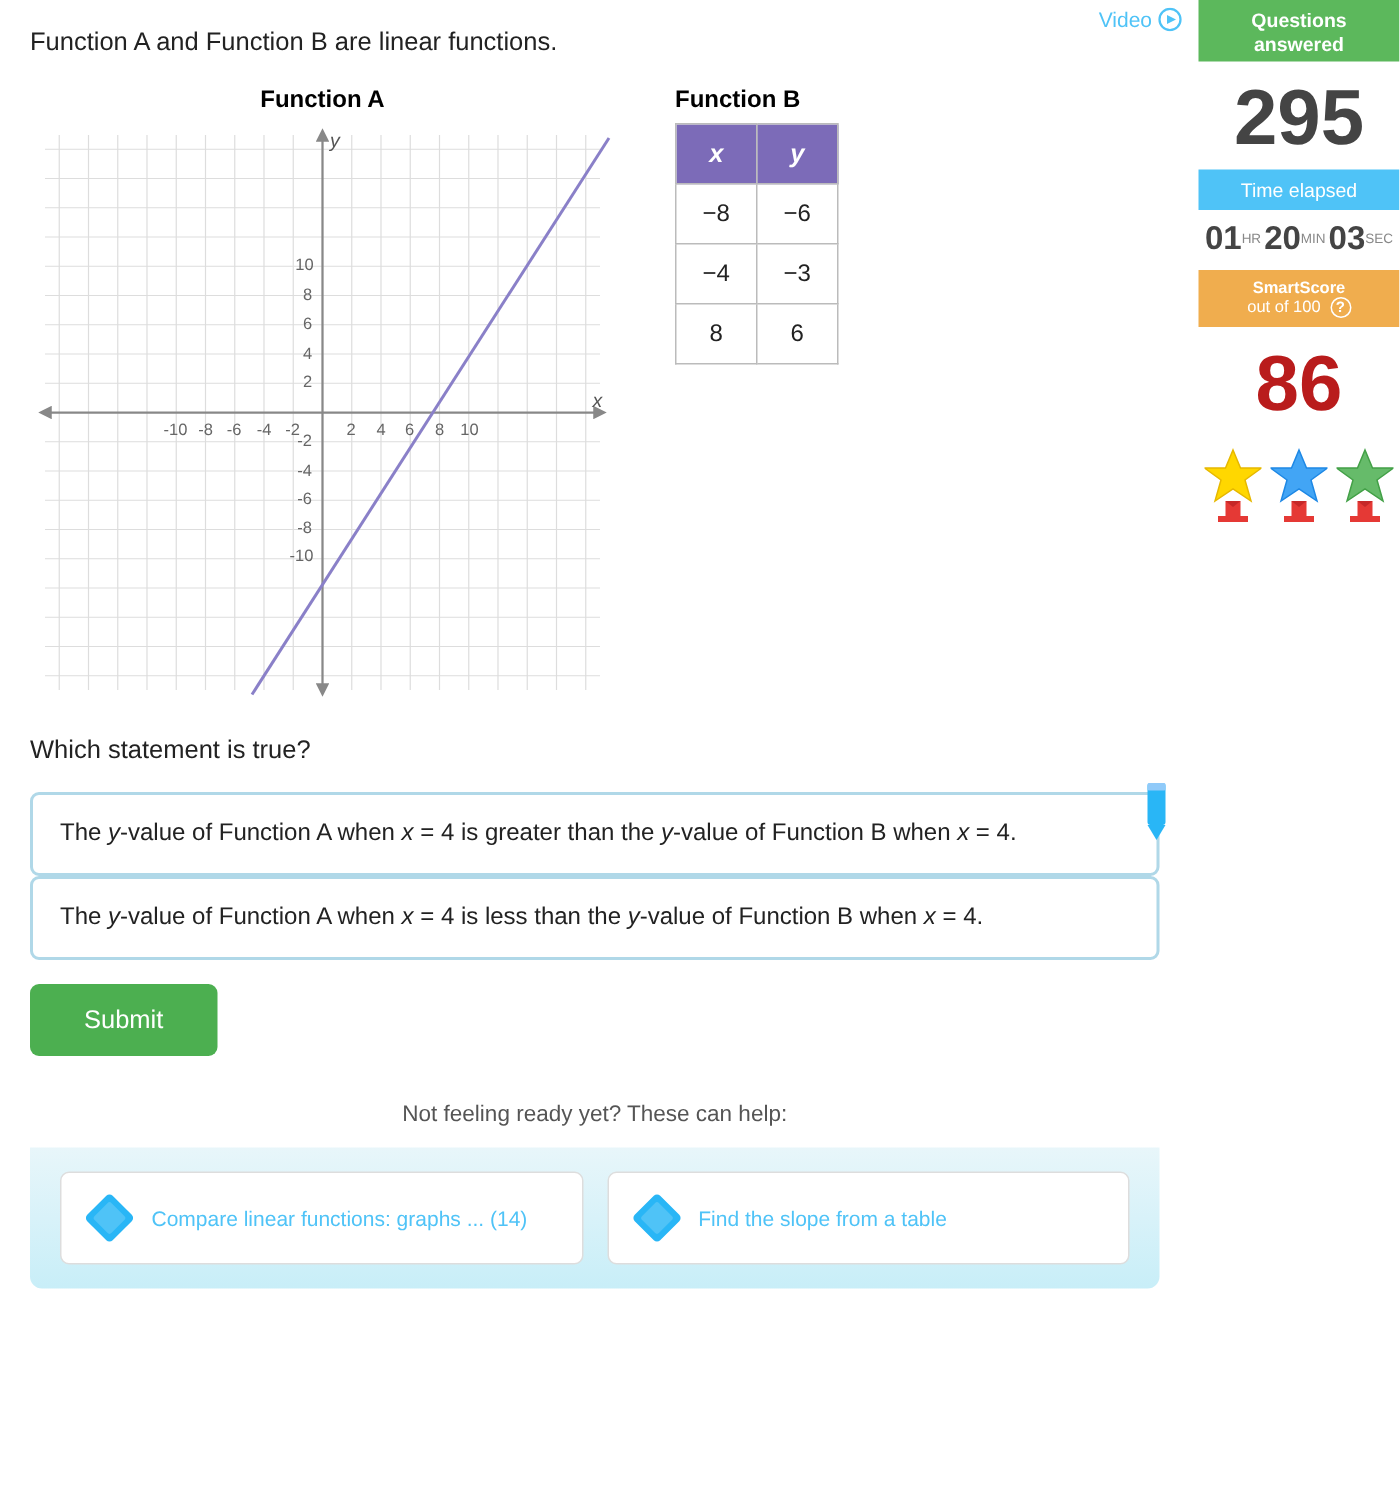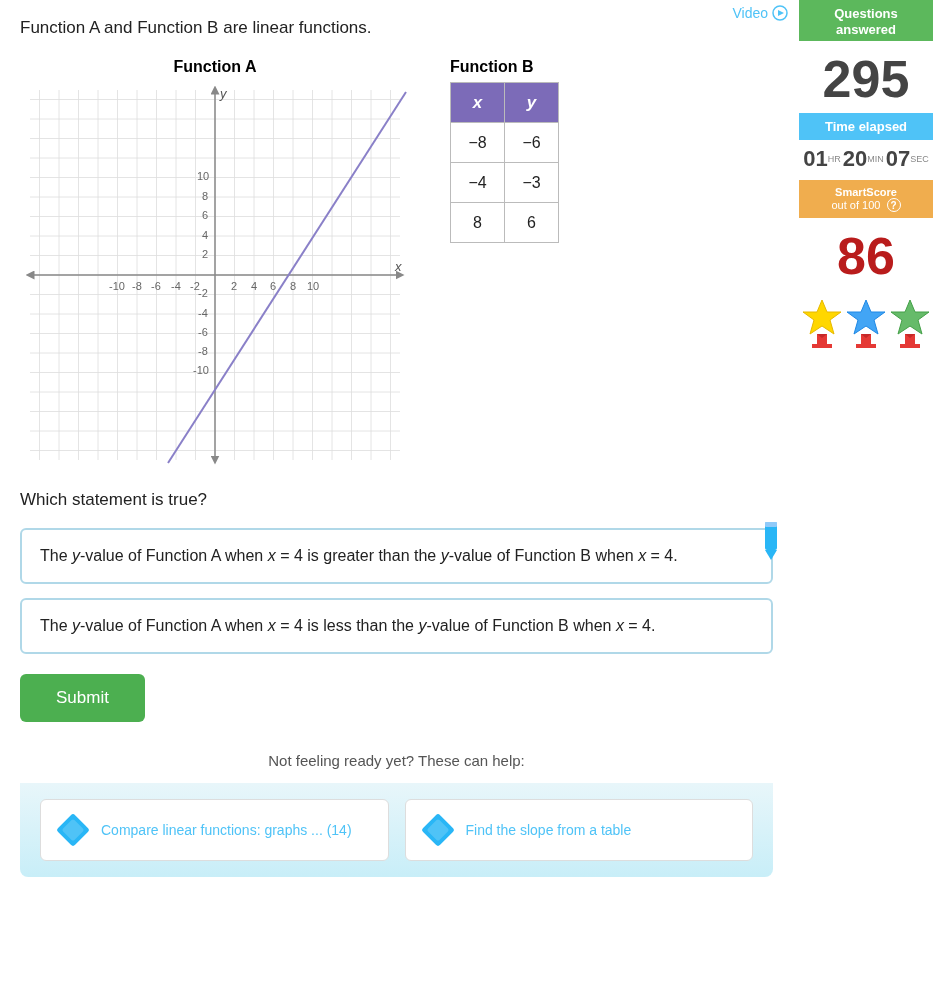--- a/index.html
+++ b/index.html
@@ -47,21 +47,21 @@
 
     .time-elapsed-box {
       background: #4fc3f7;
       width: 100%;
       text-align: center;
       padding: 6px 4px;
       color: #fff;
     }
     .time-elapsed-box .te-label {
       font-size: 13px;
-      font-weight: bold;
+      font-weight: normal;
     }
     .time-display {
       display: flex;
       justify-content: center;
       align-items: flex-end;
       gap: 2px;
       padding: 6px 0 4px 0;
     }
     .time-unit {
       display: flex;
@@ -208,21 +208,21 @@
       color: #222;
       margin-bottom: 18px;
       margin-top: 10px;
     }
 
     
     .answer-choice {
       border: 2px solid #b0d8e8;
       border-radius: 6px;
       padding: 14px 18px;
-      margin-bottom: 14px;
+      margin-bottom: 0;
       font-size: 16px;
       color: #222;
       cursor: pointer;
       background: #fff;
       line-height: 1.5;
     }
 
     .submit-btn {
       background: #4caf50;
       color: #fff;
@@ -310,21 +310,21 @@
   <div class="time-display">
     <div class="time-unit">
       <span class="time-value">01</span>
       <span class="time-label">HR</span>
     </div>
     <div class="time-unit">
       <span class="time-value">20</span>
       <span class="time-label">MIN</span>
     </div>
     <div class="time-unit">
-      <span class="time-value">07</span>
+      <span class="time-value">03</span>
       <span class="time-label">SEC</span>
     </div>
   </div>
   <div class="smartscore-box">
     <div class="ss-label">SmartScore</div>
     <div class="ss-sublabel">
       <span>out of 100</span>
       <span style="display:inline-block;width:14px;height:14px;background:#f0ad4e;border-radius:50%;border:1px solid #fff;text-align:center;line-height:14px;font-size:10px;color:#fff;font-weight:bold;margin-left:3px;">?</span>
     </div>
   </div>

